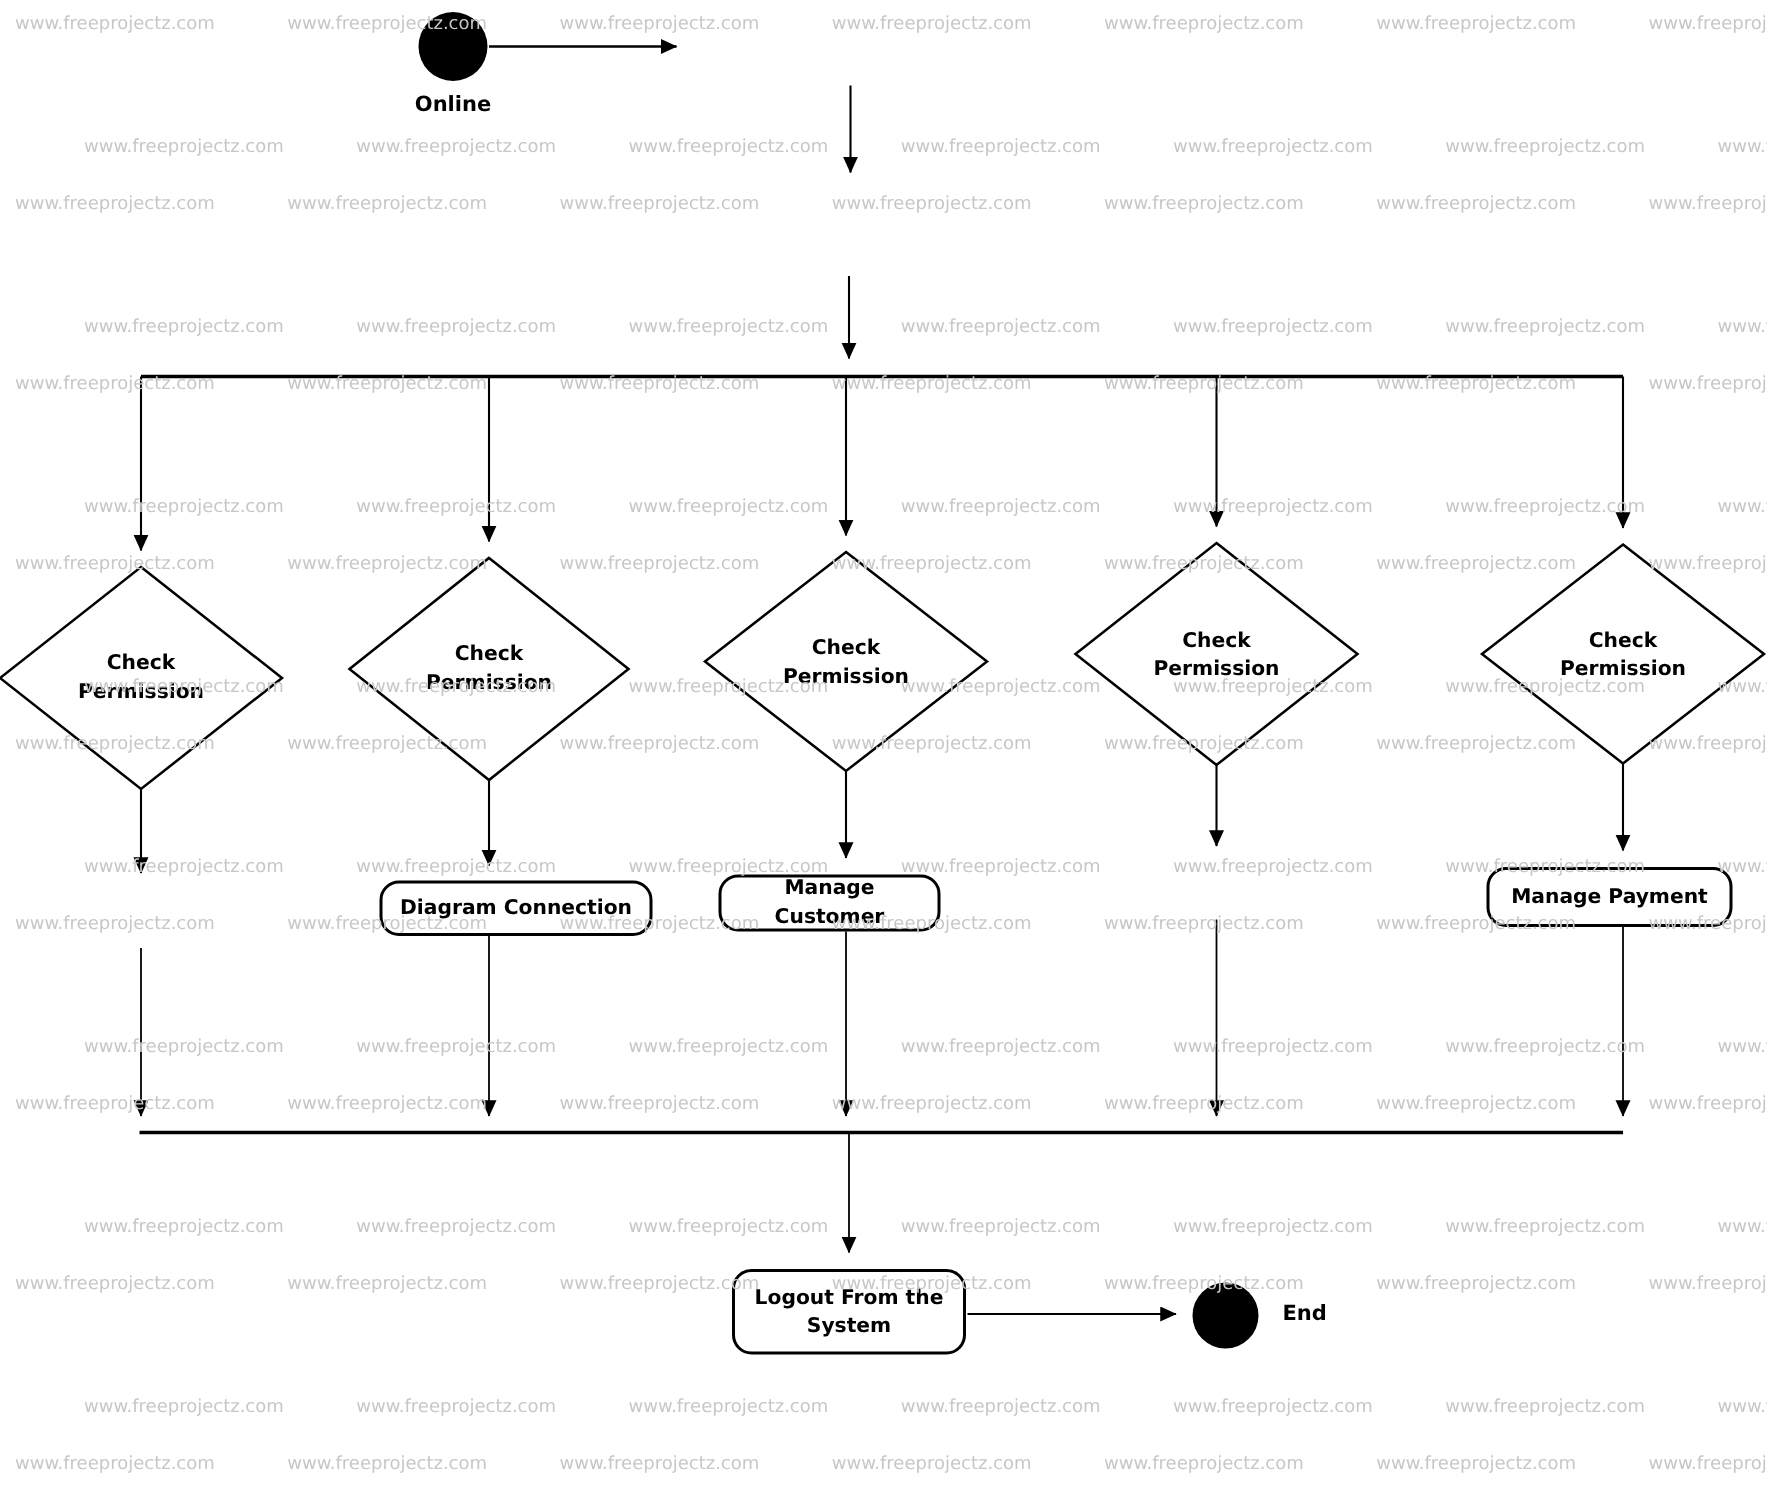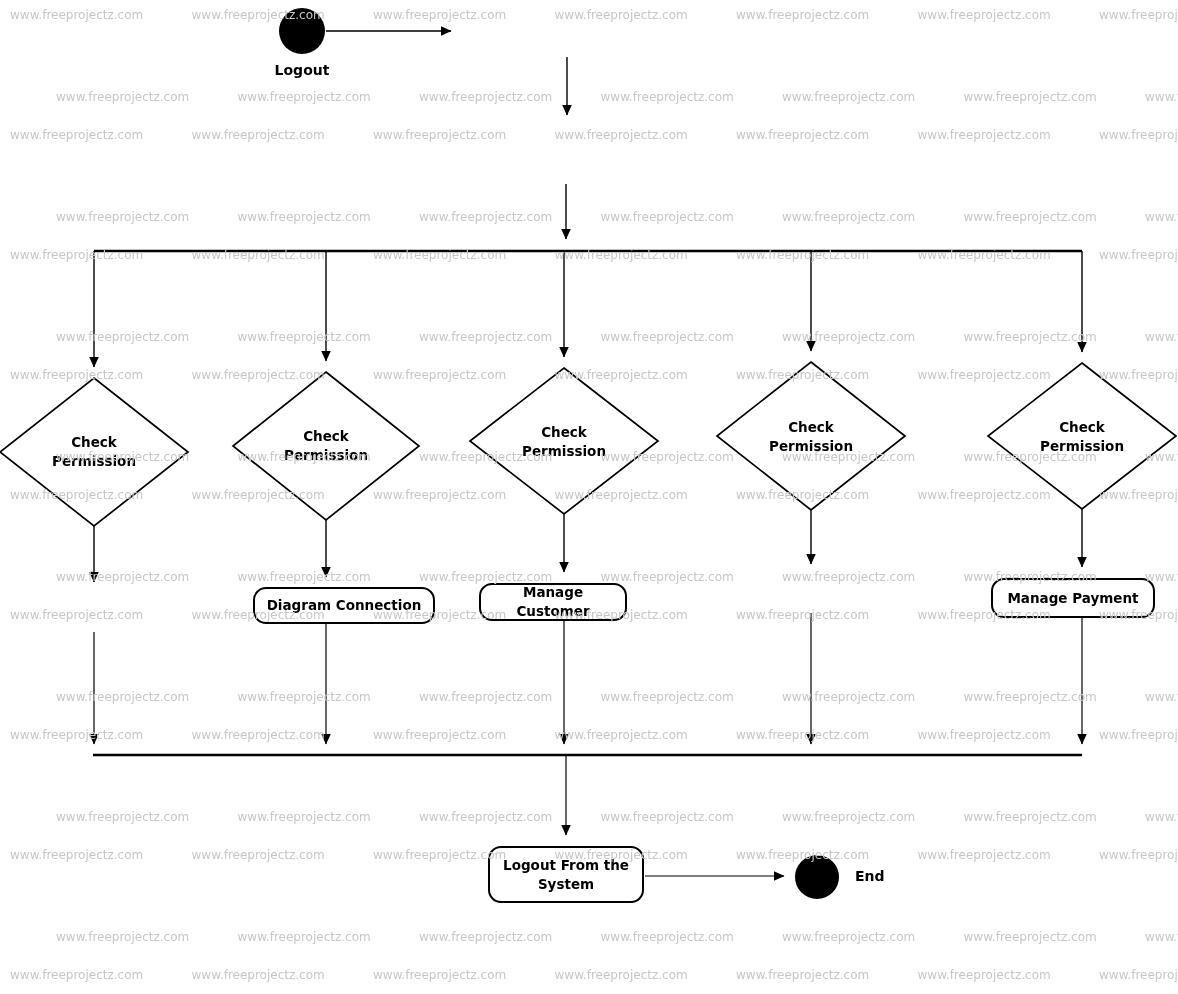--- a/index.html
+++ b/index.html
@@ -147,21 +147,21 @@
   <div class="node" style="left:488px; top:846px; width:156px; height:57px;">Logout From the System</div>
 
   <div class="node" style="left:991px; top:578px; width:164px; height:40px;">Manage Payment</div>
 
   <div class="dlabel" style="left:34px; top:428px; width:120px; height:48px;">Check Permission</div>
   <div class="dlabel" style="left:266px; top:422px; width:120px; height:48px;">Check Permission</div>
   <div class="dlabel" style="left:504px; top:418px; width:120px; height:48px;">Check Permission</div>
   <div class="dlabel" style="left:751px; top:413px; width:120px; height:48px;">Check Permission</div>
   <div class="dlabel" style="left:1022px; top:413px; width:120px; height:48px;">Check Permission</div>
 
-  <div class="caption" style="left:270px; top:62px; width:64px; text-align:center;">Logout</div>
+  <div class="caption" style="left:270px; top:62px; width:64px; text-align:center;">Online</div>
   <div class="caption" style="left:855px; top:868px; width:60px; text-align:left;">End</div>
 
 
   <div class="watermark-layer">
       <span style="left: 10px; top: 8px; color: rgb(199, 199, 199);">www.freeprojectz.com</span>
       <span style="left: 191.5px; top: 8px; color: rgb(199, 199, 199);">www.freeprojectz.com</span>
       <span style="left: 373px; top: 8px; color: rgb(199, 199, 199);">www.freeprojectz.com</span>
       <span style="left: 554.5px; top: 8px; color: rgb(199, 199, 199);">www.freeprojectz.com</span>
       <span style="left: 736px; top: 8px; color: rgb(199, 199, 199);">www.freeprojectz.com</span>
       <span style="left: 917.5px; top: 8px; color: rgb(199, 199, 199);">www.freeprojectz.com</span>

